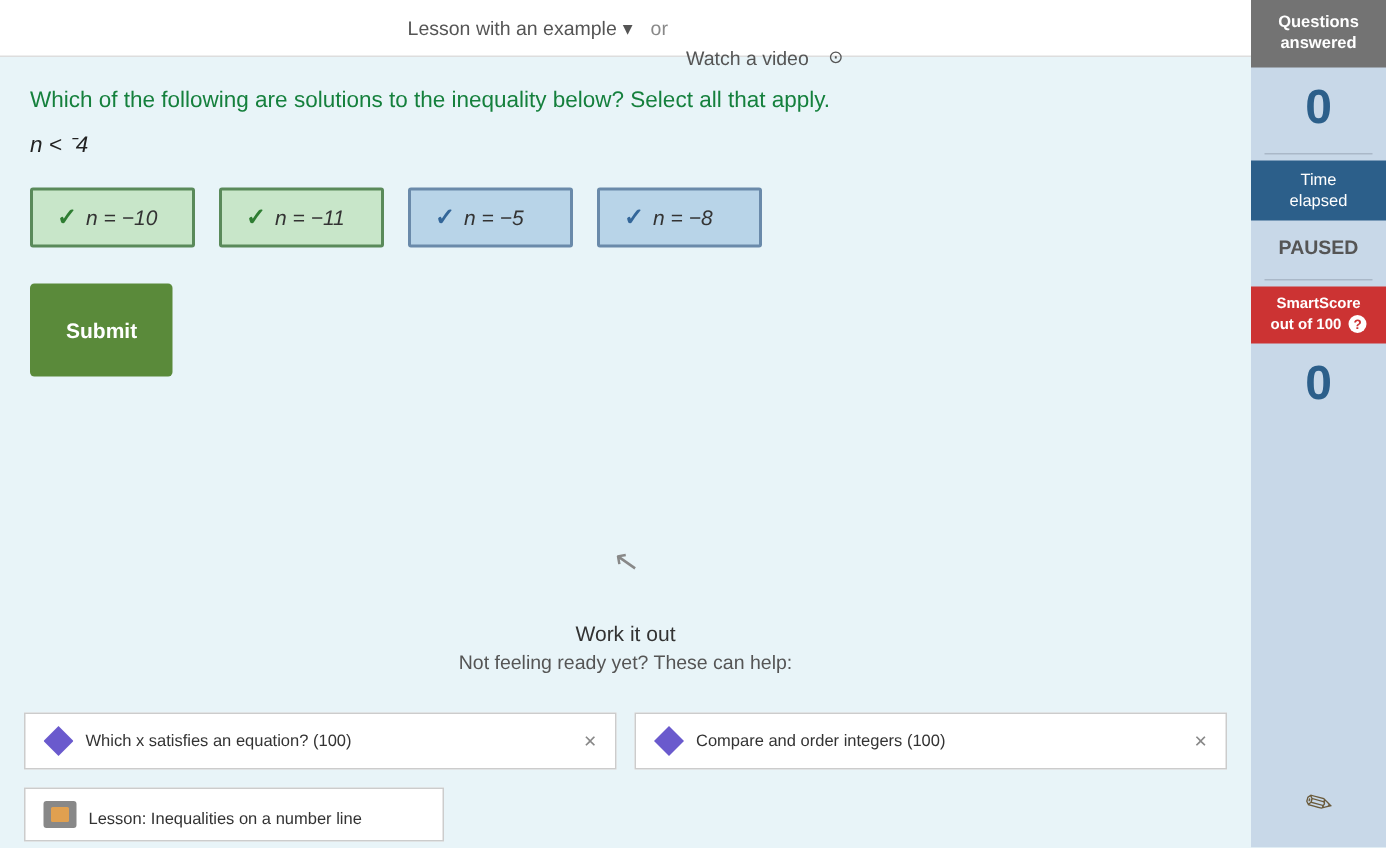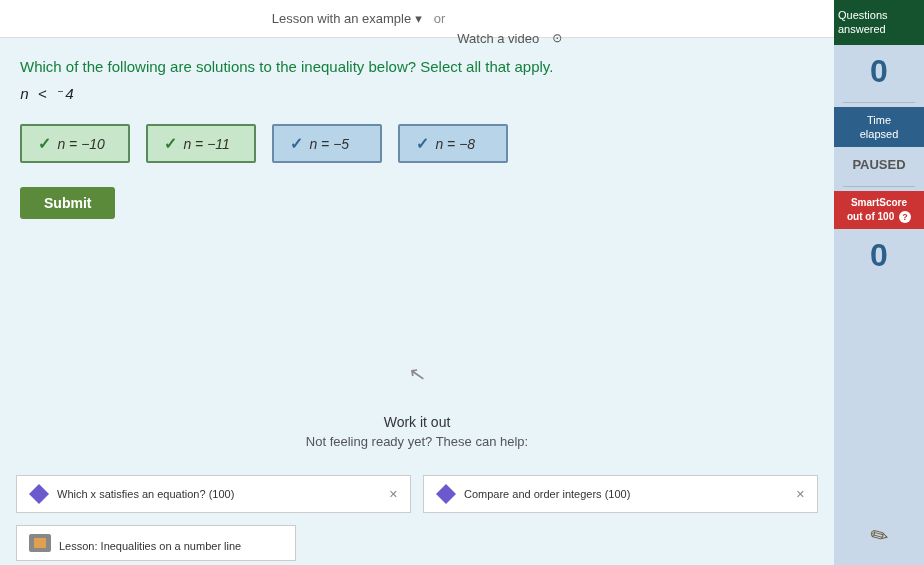--- a/index.html
+++ b/index.html
@@ -68,21 +68,20 @@
       font-size: 15px;
       color: #15803d;
       margin-bottom: 10px;
     }
 
     .inequality {
       font-size: 15px;
       color: #222;
       margin-bottom: 20px;
       font-style: italic;
-      font-family: Liberation Mono, monospace;
     }
 
     .options-row {
       display: flex;
       gap: 16px;
       margin-bottom: 24px;
       align-items: center;
     }
 
     .option-box {
@@ -123,21 +122,21 @@
     .option-label {
       font-size: 14px;
       color: #333;
       font-style: italic;
     }
 
     .submit-btn {
       background: #5a8a3a;
       color: white;
       border: none;
-      padding: 8px 24px;
+      padding: 23px 24px;
       font-size: 14px;
       font-weight: bold;
       cursor: pointer;
       border-radius: 3px;
       margin-bottom: 20px;
     }
 
     .cursor-area {
       display: flex;
       justify-content: center;
@@ -232,27 +231,27 @@
     .sidebar {
       width: 90px;
       background: #c8d8e8;
       display: flex;
       flex-direction: column;
       align-items: center;
       padding: 0;
     }
 
     .sidebar-questions {
-      background: #14532d;
+      background: #737373;
       width: 100%;
-      text-align: left;
+      text-align: center;
       padding: 8px 4px;
       color: white;
       font-size: 11px;
-      font-weight: normal;
+      font-weight: bold;
       line-height: 1.3;
     }
 
     .sidebar-count {
       font-size: 32px;
       font-weight: bold;
       color: #2c5f8a;
       margin: 8px 0;
     }
 

